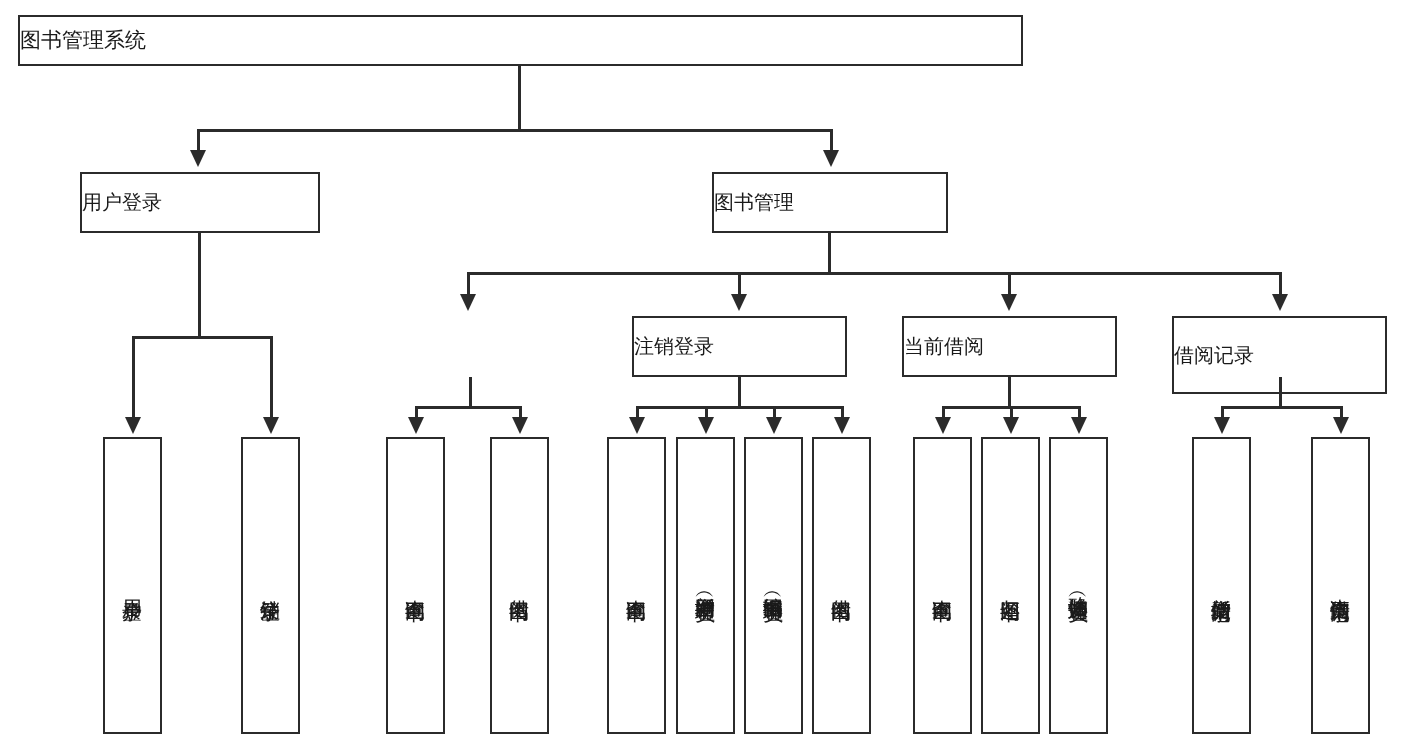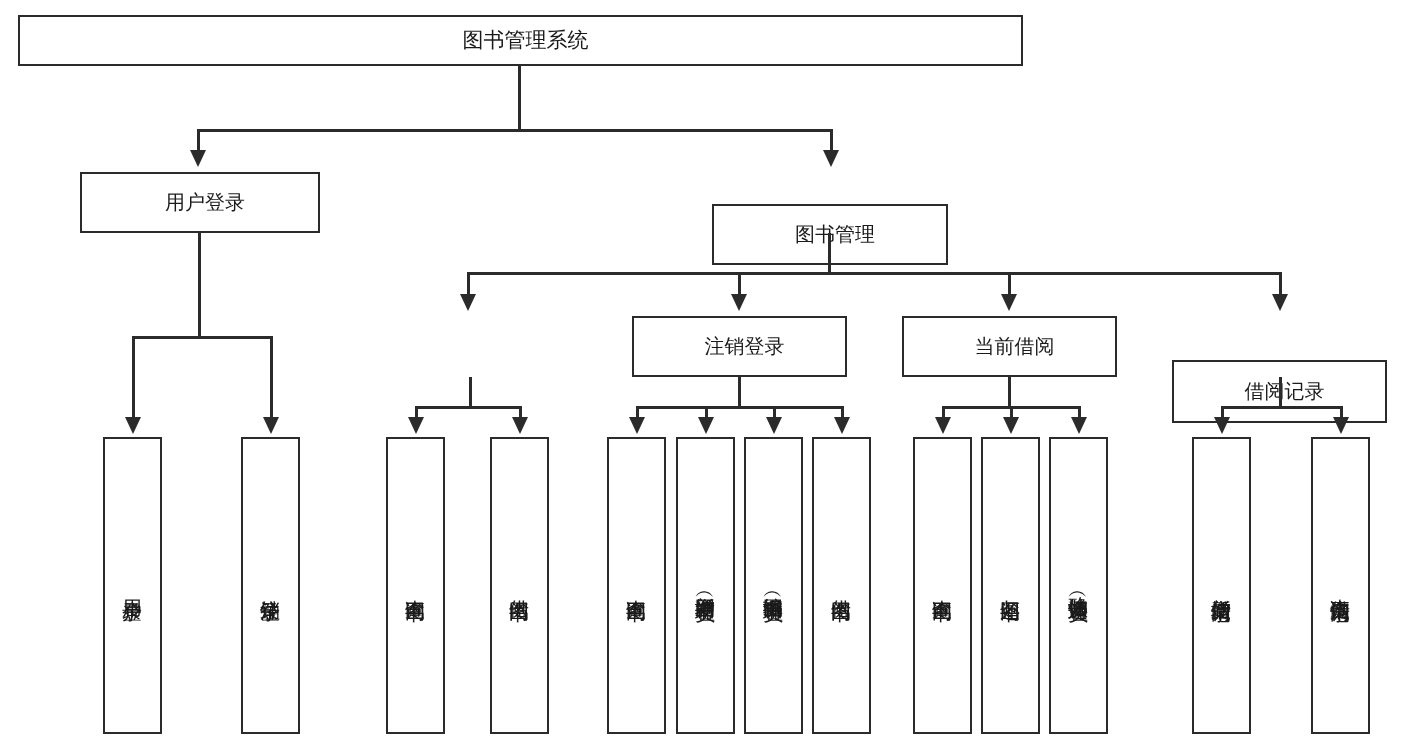--- a/index.html
+++ b/index.html
@@ -14,24 +14,23 @@
     background:#ffffff;
     overflow:hidden;
   }
   .node{
     position:absolute;
     box-sizing:border-box;
     border:2px solid #2b2b2b;
     background:#ffffff;
     display:flex;
     align-items:center;
-    justify-content:center;
+    justify-content:flex-start;
     text-align:center;
     line-height:1.15;
-    padding-left:10px;
   }
   .node.root{font-size:21px;}
   .node.l2{font-size:20px;}
   .node.l3{font-size:20px;}
   .node.leaf{
     font-size:20px;
     writing-mode:vertical-rl;
     text-orientation:upright;
     align-items:center;
     justify-content:center;
@@ -81,21 +80,21 @@
   <div class="edge h" style="left:197px;top:129px;width:636px;"></div>
 
   <div class="edge v" style="left:197px;top:129px;height:23px;"></div>
   <div class="arrow" style="left:190px;top:150px;"></div>
   <div class="edge v" style="left:830px;top:129px;height:23px;"></div>
   <div class="arrow" style="left:823px;top:150px;"></div>
 
   <div class="node l2" style="left:80px;top:172px;width:240px;height:61px;">
     <span>用户登录</span>
   </div>
-  <div class="node l2" style="left:712px;top:172px;width:236px;height:61px;margin-top:32px;">
+  <div class="node l2" style="left:712px;top:172px;width:236px;height:61px;">
     <span>图书管理</span>
   </div>
 
   <div class="edge v" style="left:198px;top:233px;height:103px;"></div>
   <div class="edge h" style="left:132px;top:336px;width:138px;"></div>
   <div class="edge v" style="left:132px;top:336px;height:82px;"></div>
   <div class="arrow" style="left:125px;top:417px;"></div>
   <div class="edge v" style="left:270px;top:336px;height:82px;"></div>
   <div class="arrow" style="left:263px;top:417px;"></div>
 
@@ -109,21 +108,21 @@
   <div class="arrow" style="left:1001px;top:294px;"></div>
   <div class="edge v" style="left:1279px;top:272px;height:23px;"></div>
   <div class="arrow" style="left:1272px;top:294px;"></div>
 
   <div class="node l3" style="left:632px;top:316px;width:215px;height:61px;">
     <span>注销登录</span>
   </div>
   <div class="node l3" style="left:902px;top:316px;width:215px;height:61px;">
     <span>当前借阅</span>
   </div>
-  <div class="node l3" style="left:1172px;top:316px;width:215px;height:63px;margin-top:44px;">
+  <div class="node l3" style="left:1172px;top:316px;width:215px;height:78px;">
     <span>借阅记录</span>
   </div>
 
   <div class="edge v" style="left:469px;top:377px;height:29px;"></div>
   <div class="edge h" style="left:415px;top:406px;width:104px;"></div>
   <div class="edge v" style="left:415px;top:406px;height:12px;"></div>
   <div class="arrow" style="left:408px;top:417px;"></div>
   <div class="edge v" style="left:519px;top:406px;height:12px;"></div>
   <div class="arrow" style="left:512px;top:417px;"></div>
 

